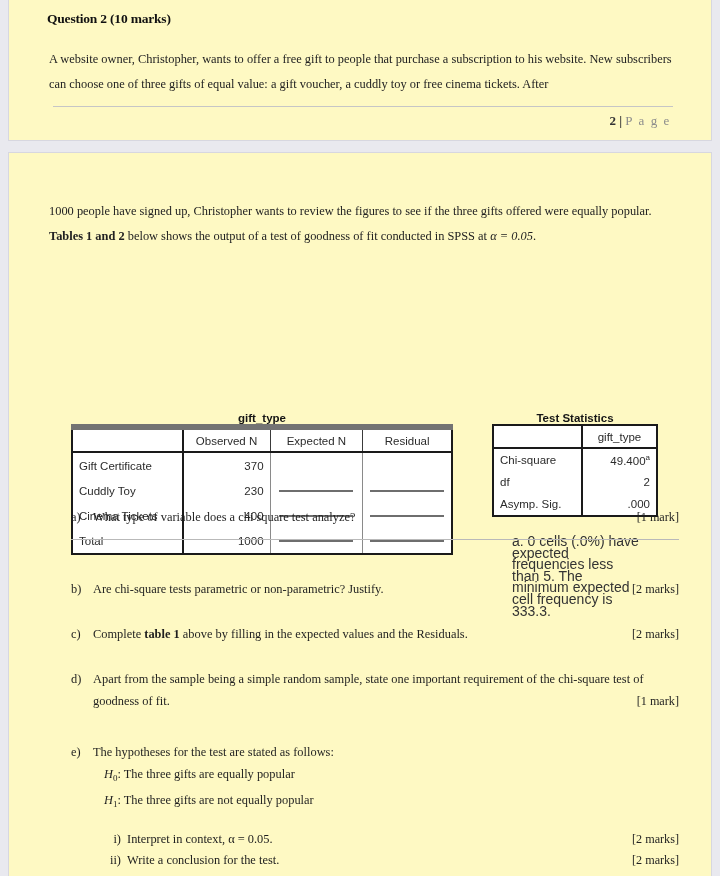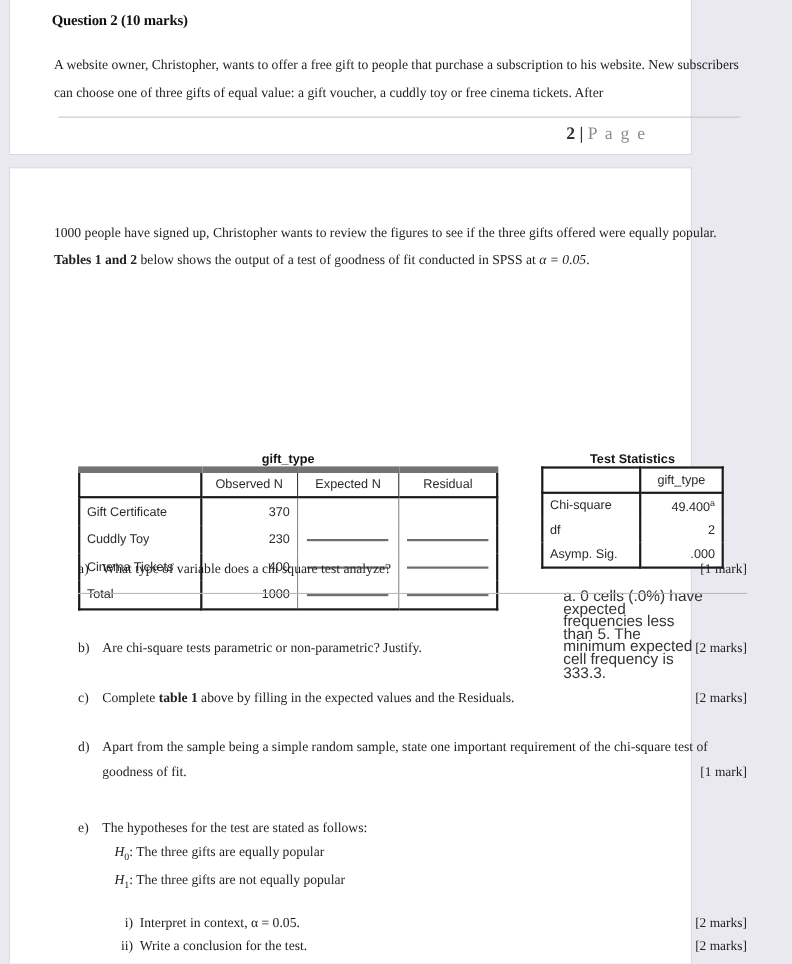--- a/index.html
+++ b/index.html
@@ -17,26 +17,26 @@
 
   .viewer {
     width: 720px;
     height: 876px;
     position: relative;
     background: #e9e9ef;
   }
 
   
   .page {
-    background: #ffffff;
+    background: #fef9c3;
     border: 1px solid #d7d7e0;
     box-sizing: border-box;
     position: absolute;
     left: 8px;
-    width: 621px;
+    width: 704px;
   }
   .page-top {
     top: 0px;
     height: 141px;
     border-top: none;
   }
   .page-bottom {
     top: 152px;
     height: 724px;
     border-bottom: none;
@@ -67,21 +67,21 @@
     left: 44px;
     top: 106px;
     width: 620px;
     height: 1px;
     background: #c6c6c6;
   }
   .footer-pg {
     position: absolute;
     right: 40px;
     top: 113px;
-    font-size: 16px;
+    font-size: 13px;
     color: #555;
   }
   .footer-pg .num { font-weight: bold; color: #333; }
   .footer-pg .word { letter-spacing: 1.6px; color: #8c8c8c; }
 
   
   .body-para {
     position: absolute;
     left: 40px;
     top: 46px;

